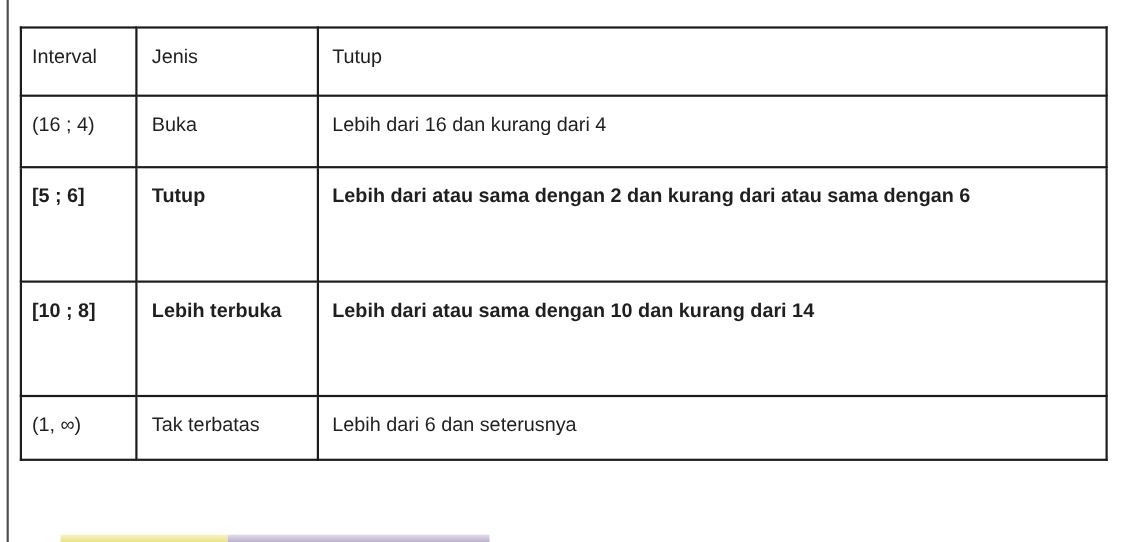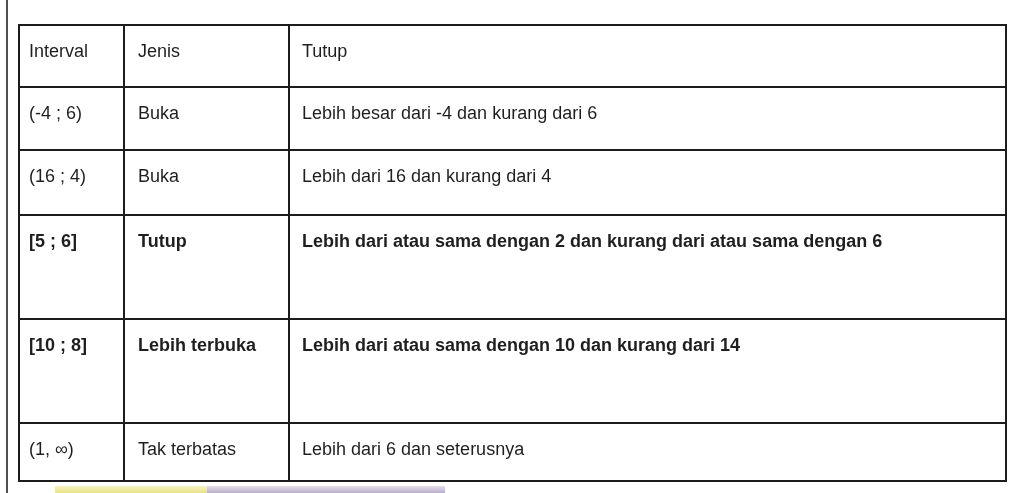--- a/index.html
+++ b/index.html
@@ -78,25 +78,20 @@
       <col class="col-interval">
       <col class="col-jenis">
       <col class="col-arti">
     </colgroup>
     <tbody>
       <tr class="h-header">
         <th class="c-interval">Interval</th>
         <th class="c-jenis">Jenis</th>
         <th class="c-arti">Tutup</th>
       </tr>
-      <tr class="h-single1">
-        <td class="c-interval">(-4 ; 6)</td>
-        <td class="c-jenis">Buka</td>
-        <td class="c-arti">Lebih besar dari -4 dan kurang dari 6</td>
-      </tr>
       <tr class="h-single2">
         <td class="c-interval">(16 ; 4)</td>
         <td class="c-jenis">Buka</td>
         <td class="c-arti">Lebih dari 16 dan kurang dari 4</td>
       </tr>
       <tr class="h-double">
         <td class="c-interval">[5 ; 6]</td>
         <td class="c-jenis">Tutup</td>
         <td class="c-arti justified">Lebih dari atau sama dengan 2 dan kurang dari atau sama dengan 6</td>
       </tr>

